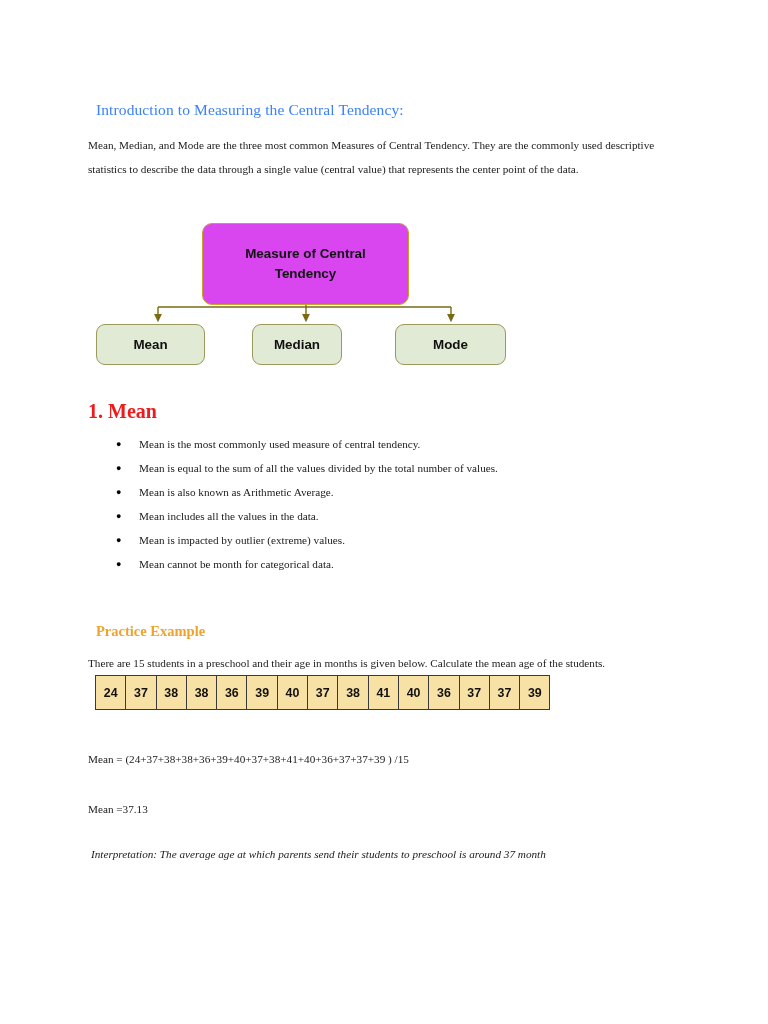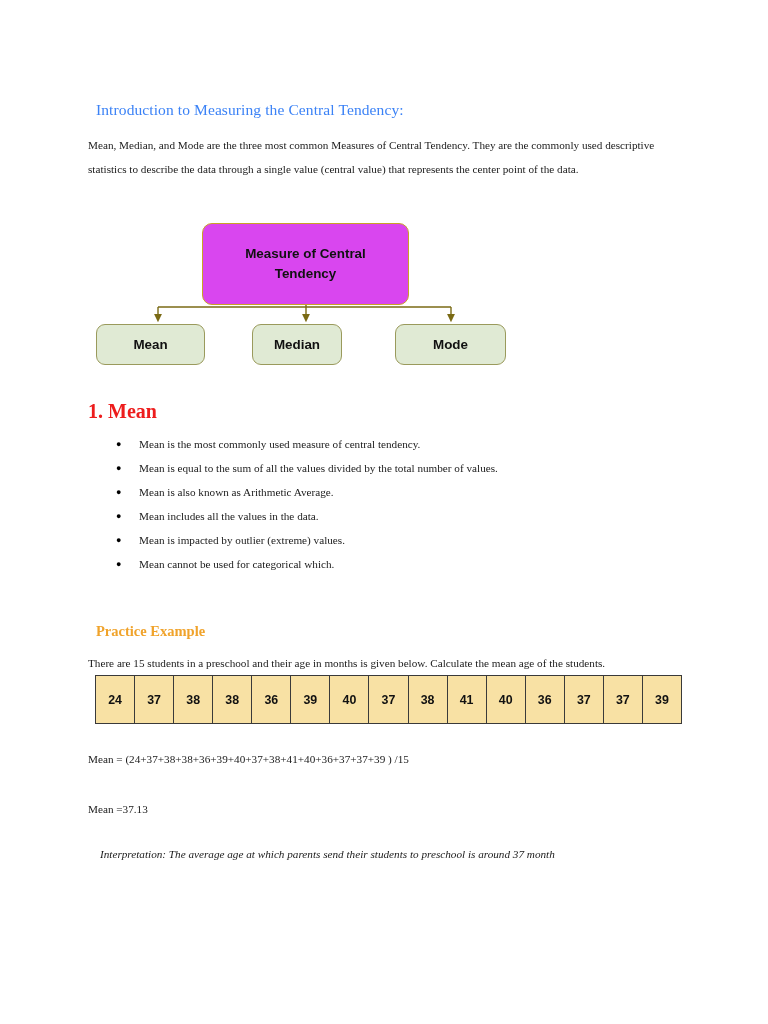--- a/index.html
+++ b/index.html
@@ -95,21 +95,21 @@
     position: absolute;
     top: 803px;
     left: 0;
     font-size: 11.2px;
     color: #1a1a1a;
     white-space: nowrap;
   }
   .interpretation {
     position: absolute;
     top: 848px;
-    left: 12px;
+    left: 3px;
     font-size: 11.2px;
     font-style: italic;
     color: #1a1a1a;
     white-space: nowrap;
   }
 
   
   .bullets {
     position: absolute;
     top: 428px;
@@ -199,21 +199,21 @@
     width: 29.3px;
     height: 33px;
     background: #F8E1A4;
     border: 1px solid #3a3a3a;
     text-align: center;
     vertical-align: middle;
     font-family: "Liberation Sans", sans-serif;
     font-weight: bold;
     font-size: 12.4px;
     color: #111111;
-    padding: 7px;
+    padding: 0;
     margin-left: 32px;
   }
 </style>
 </head>
 <body>
 
 <div class="page">
   <div class="content">
 
     <h1 class="h-main">Introduction to Measuring the Central Tendency:</h1>
@@ -259,21 +259,21 @@
     </div>
 
     <h2 class="h-section">1. Mean</h2>
 
     <ul class="bullets">
       <li>Mean is the most commonly used measure of central tendency.</li>
       <li>Mean is equal to the sum of all the values divided by the total number of values.</li>
       <li>Mean is also known as Arithmetic Average.</li>
       <li>Mean includes all the values in the data.</li>
       <li>Mean is impacted by outlier (extreme) values.</li>
-      <li>Mean cannot be used for categorical which.</li>
+      <li>Mean cannot be month for categorical data.</li>
     </ul>
 
     <h2 class="h-practice">Practice Example</h2>
 
     <p class="practice-para">There are 15 students in a preschool and their age in months is given below. Calculate the mean age of the students.</p>
 
     <table class="data-table">
       <tbody>
         <tr>
           <td>24</td>

